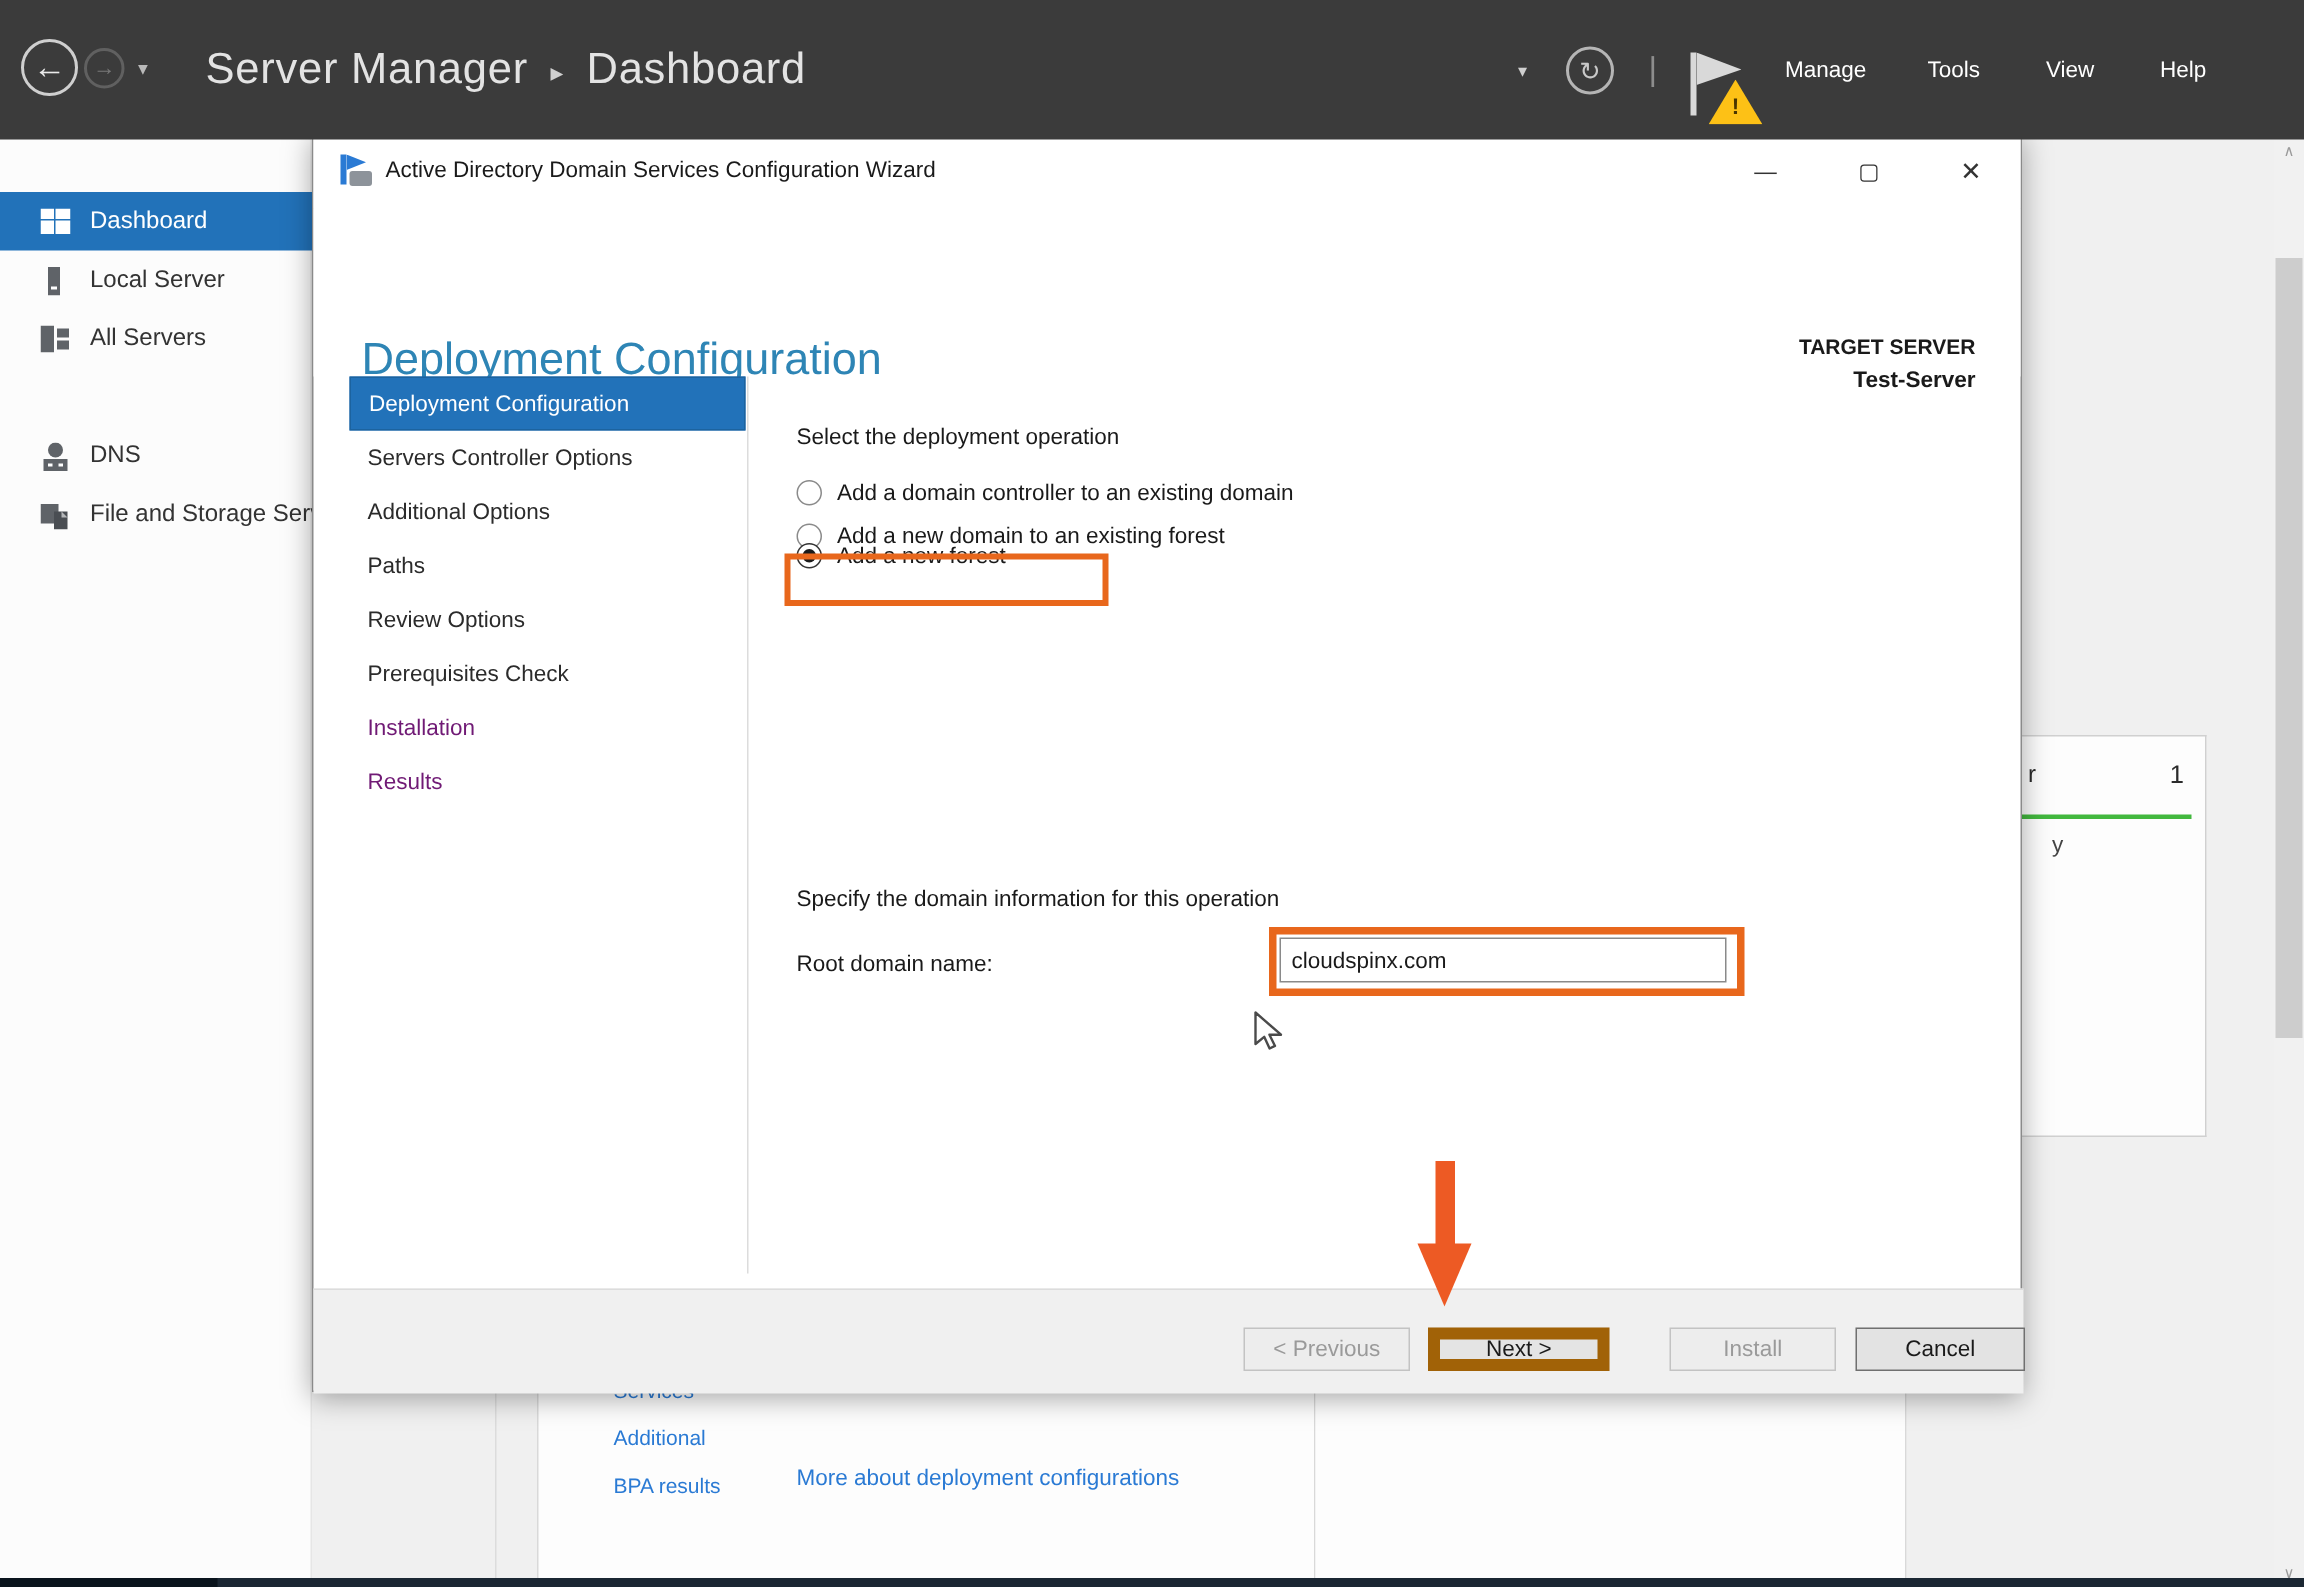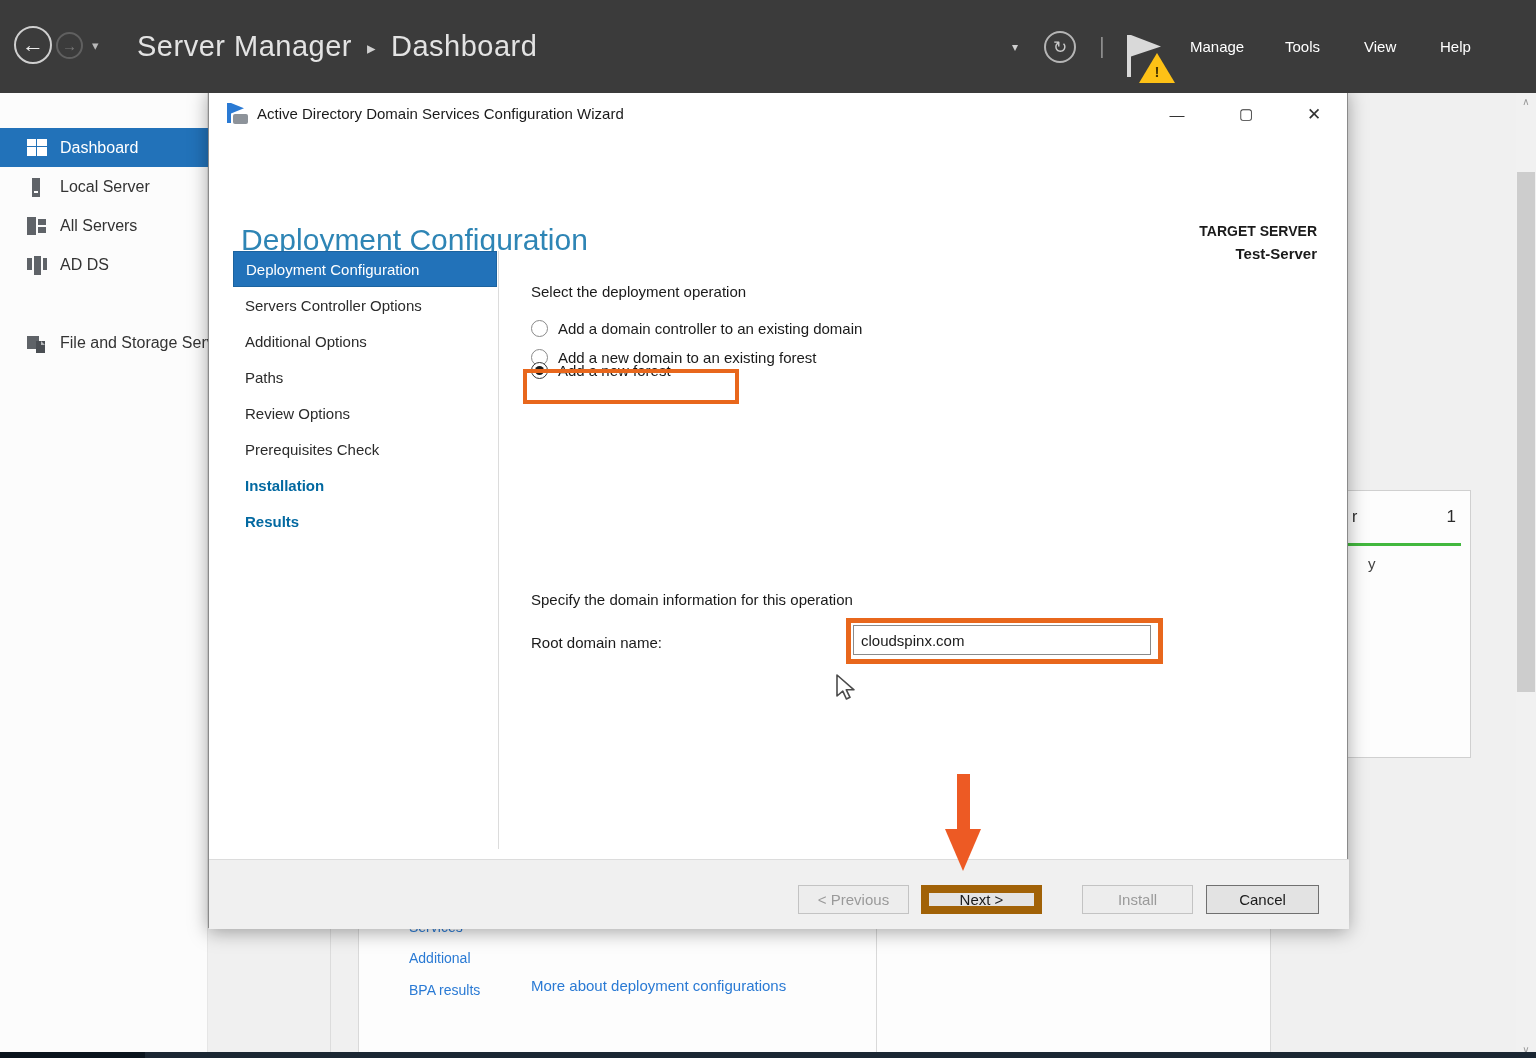--- a/index.html
+++ b/index.html
@@ -72,40 +72,40 @@
              color:#333; font-size:15px; }
   .ctl-min { left:948px; } .ctl-max { left:1017px; } .ctl-close { left:1085px; font-size:17px; }
   .dlg-header { position:absolute; left:0; top:50px; width:100%; height:112px; background:#ffffff; }
   .dlg-page-title { position:absolute; left:32px; top:84px; font-size:30px; font-weight:300; color:#2e85b5; }
   .target-label { position:absolute; right:30px; top:84px; font-size:14px; font-weight:bold; color:#1a1a1a; }
   .target-name  { position:absolute; right:30px; top:106px; font-size:15px; font-weight:600; color:#1a1a1a; }
 
   .dlg-nav { position:absolute; left:24px; top:162px; width:264px; }
   .dlg-nav-item { height:36px; display:flex; align-items:center; padding-left:12px; font-size:15px; color:#2b2b2b; }
   .dlg-nav-item.selected { background:#2272b9; color:#ffffff; border:1px solid #1c639f; }
-  .dlg-nav-item.disabled { color:#0369a1;font-weight:bold; }
+  .dlg-nav-item.disabled { color:#701a75; }
   .nav-sep { position:absolute; left:289px; top:162px; width:1px; height:598px; background:#dcdcdc; }
 
   .dlg-content { position:absolute; left:322px; top:162px; width:790px; height:608px; font-size:15px; color:#1a1a1a; }
   .op-prompt { position:absolute; left:0; top:32px; }
   .radio-row { position:absolute; left:0; height:22px; display:flex; align-items:center; }
   .radio-circle { width:17px; height:17px; border:1px solid #8a8a8a; border-radius:50%; background:#fff; margin-right:10px; position:relative; flex:none; }
   .radio-circle.checked { border-color:#333; }
   .radio-circle.checked::after { content:""; position:absolute; left:3px; top:3px; width:9px; height:9px; border-radius:50%; background:#1a1a1a; }
   .hl-box-radio { position:absolute; left:-8px; top:118px; width:216px; height:35px; border:4px solid #e8671c; }
   .domain-prompt { position:absolute; left:0; top:340px; }
   .root-label { position:absolute; left:0; top:383px; }
   .domain-input { position:absolute; left:322px; top:374px; width:298px; height:30px; border:1px solid #8a8a8a;
                   font-family:"Liberation Sans",sans-serif; font-size:15px; color:#1a1a1a; padding:0 7px; background:#fff; }
   .hl-box-input { position:absolute; left:315px; top:367px; width:317px; height:46px; border:5px solid #e8671c; }
   .more-link { position:absolute; left:0; top:726px; color:#2a7ad4; font-size:15px; }
 
   .dlg-footer { position:absolute; left:0; top:770px; width:1140px; height:70px; background:#f0f0f0; border-top:1px solid #dcdcdc; }
   .dlg-btn { position:absolute; top:25px; height:29px; background:#e1e1e1; border:1px solid #aeaeae; font-size:15px;
-             color:#1a1a1a; display:flex; align-items:center; justify-content:center; font-family:"Liberation Sans",sans-serif; }
+             color:#1a1a1a; display:flex; align-items:center; justify-content:center; font-family:"Liberation Sans",sans-serif;margin-left:31px; }
   .btn-previous { left:589px; width:111px; color:#9a9a9a; background:#ededed; border-color:#c3c3c3; }
   .btn-next     { left:712px; width:121px; border:8px solid #a16207; background:#e4e4e4; }
   .btn-install  { left:873px; width:111px; color:#9a9a9a; background:#ededed; border-color:#c3c3c3; }
   .btn-cancel   { left:997px; width:113px; border:1px solid #707070; background:#e3e3e3; }
 
   .arrow-annot { position:absolute; z-index:5; }
   .arrow-shaft { position:absolute; left:748px; top:685px; width:13px; height:57px; background:#ed5a24; }
   .arrow-head  { position:absolute; left:736px; top:740px; width:0; height:0;
                  border-left:18px solid transparent; border-right:18px solid transparent; border-top:42px solid #ed5a24; }
 
@@ -170,29 +170,30 @@
     <div class="side-item" style="top:113px">
       <span class="s-icon">
         <svg width="20" height="18">
             <rect x="0" y="0" width="9" height="18" fill="#5f6368"></rect>
             <rect x="11" y="2" width="8" height="6" fill="#5f6368"></rect>
             <rect x="11" y="10" width="8" height="6" fill="#5f6368"></rect>
           </svg>
       </span>
       <span class="s-label">All Servers</span>
     </div>
-    <div class="side-item" style="top:152px">
+    <div class="side-item" style="top:191px">
       <span class="s-icon">
         <svg width="20" height="19">
-            <rect x="0" y="2" width="5" height="12" fill="#5f6368"></rect>
-            <rect x="7" y="0" width="7" height="19" fill="#5f6368"></rect>
-            <rect x="16" y="2" width="4" height="12" fill="#5f6368"></rect>
-          </svg>
-      </span>
-      <span class="s-label">AD DS</span>
+            <circle cx="10" cy="5" r="5" fill="#5f6368"></circle>
+            <rect x="2" y="11" width="16" height="8" fill="#5f6368"></rect>
+            <rect x="5" y="14" width="3" height="2" fill="#fff"></rect>
+            <rect x="12" y="14" width="3" height="2" fill="#fff"></rect>
+          </svg>
+      </span>
+      <span class="s-label">DNS</span>
     </div>
     <div class="side-item" style="top:230px">
       <span class="s-icon">
         <svg width="20" height="19">
             <rect x="0" y="2" width="12" height="13" fill="#5f6368"></rect>
             <rect x="9" y="7" width="9" height="12" fill="#4a4e53"></rect>
             <polygon points="14,7 18,11 14,11" fill="#fff" opacity="0.6"></polygon>
           </svg>
       </span>
       <span class="s-label">File and Storage Services</span>

